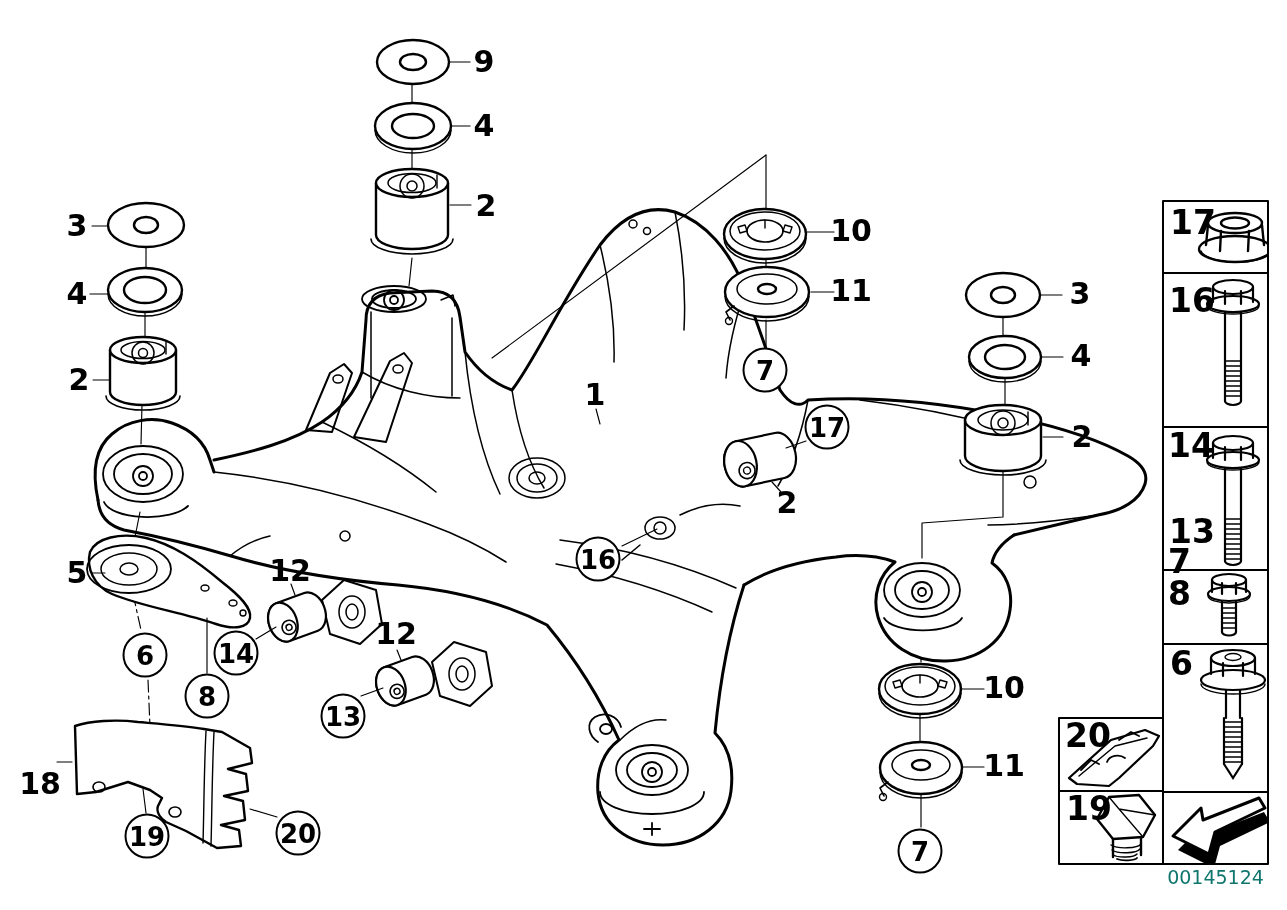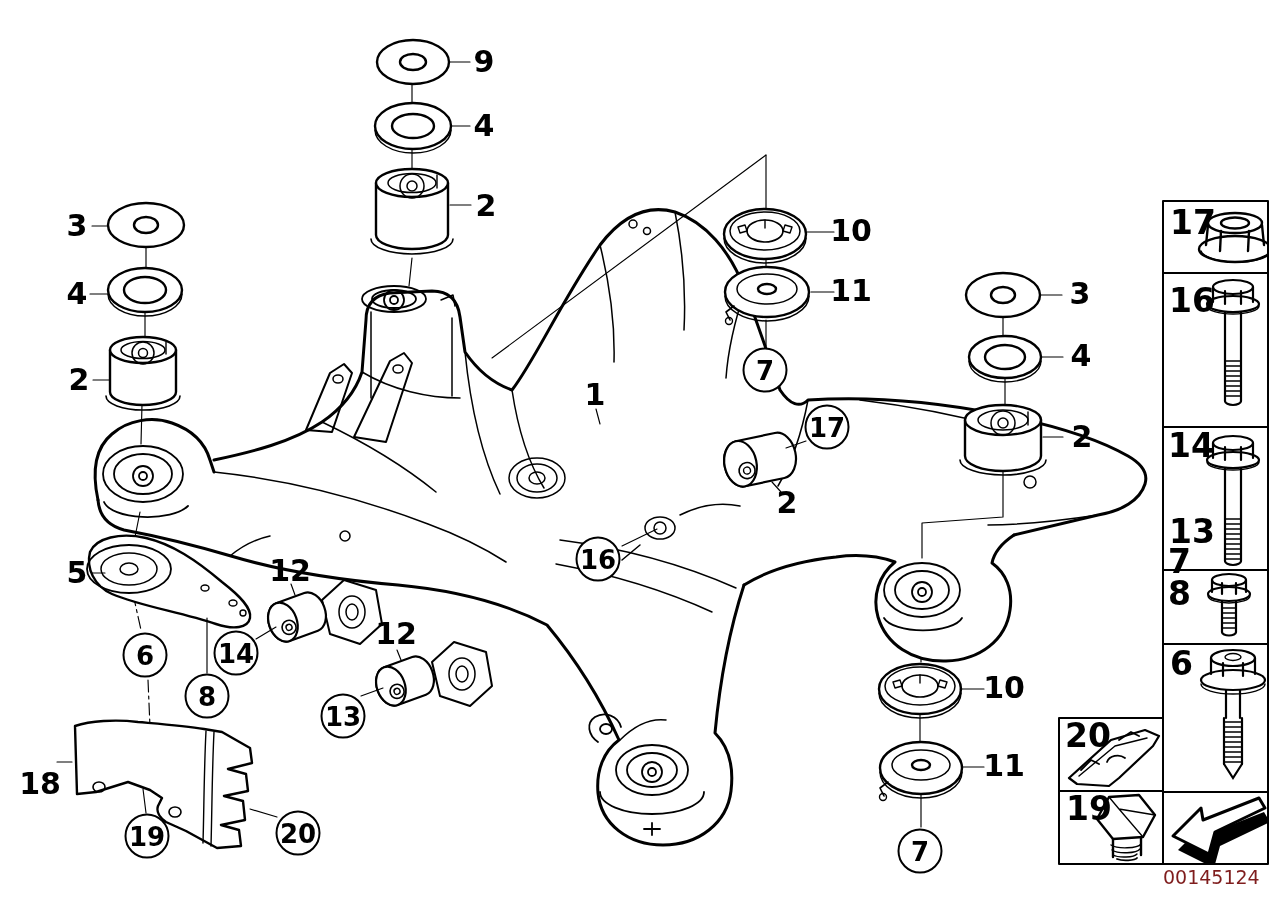--- a/index.html
+++ b/index.html
@@ -5,22 +5,22 @@
   html,body{margin:0;padding:0;background:#fff;}
   #stage{position:relative;width:1287px;height:910px;background:#fff;overflow:hidden;
          font-family:"DejaVu Sans","Liberation Sans",sans-serif;}
   #art{position:absolute;left:0;top:0;}
   .co{position:absolute;transform:translate(-50%,-50%);font-weight:bold;font-size:30px;
       color:#000;line-height:1;white-space:nowrap;z-index:5;}
   .co.ring{width:41px;height:41px;border:2.5px solid #000;border-radius:50%;background:#fff;
       display:flex;align-items:center;justify-content:center;font-size:26px;}
   .legend-label{position:absolute;font-weight:bold;font-size:33px;color:#000;line-height:1;z-index:6;}
   .cell-icon{position:absolute;z-index:4;}
-  #image-id{position:absolute;left:1163px;top:866px;width:105px;text-align:left;
-      font-size:19px;color:#7f1d1d;z-index:6;}
+  #image-id{position:absolute;left:1163px;top:866px;width:105px;text-align:center;
+      font-size:19px;color:#0f766e;z-index:6;}
 </style>
 </head>
 <body>
 
 <div id="stage">
 
 <svg id="art" width="1287" height="910" viewBox="0 0 1287 910">
   <g stroke="#000" fill="none" stroke-linecap="round" stroke-linejoin="round">
 
     <g stroke-width="2">

